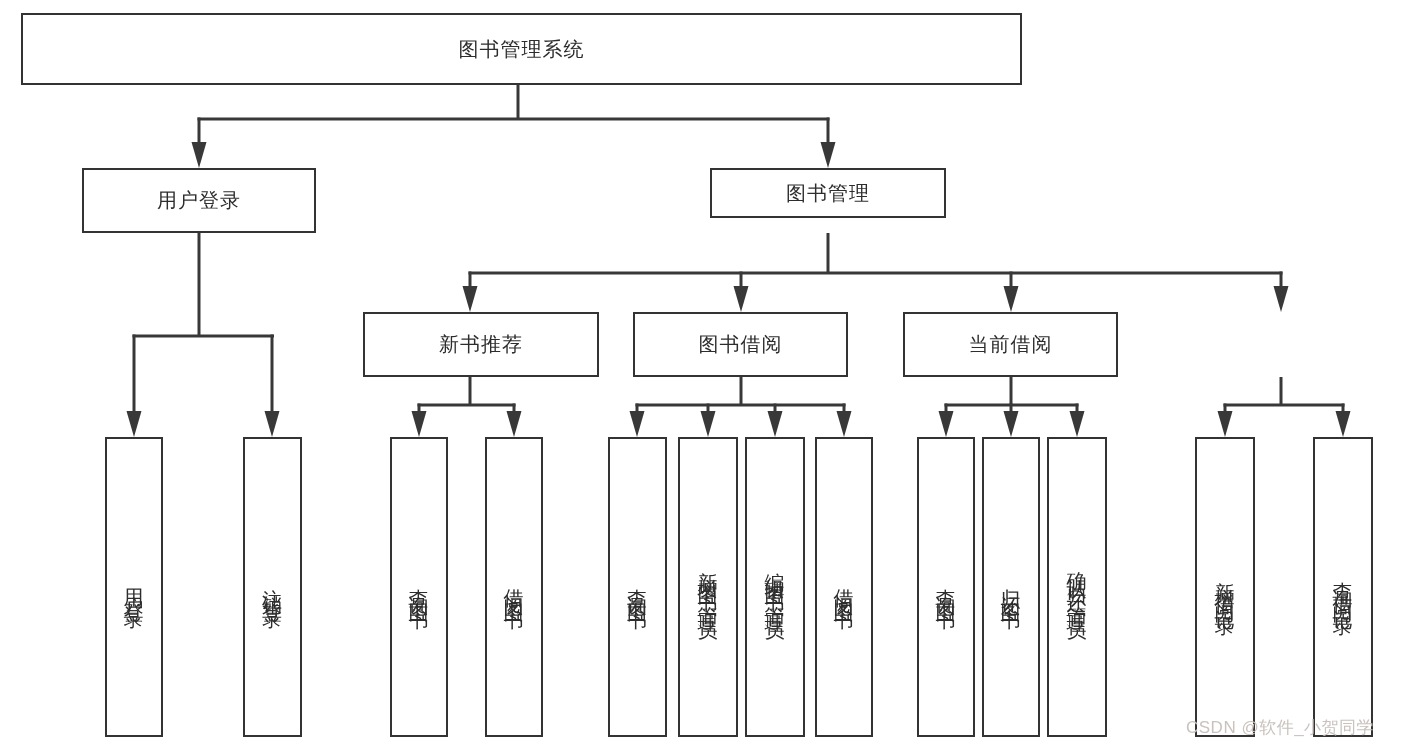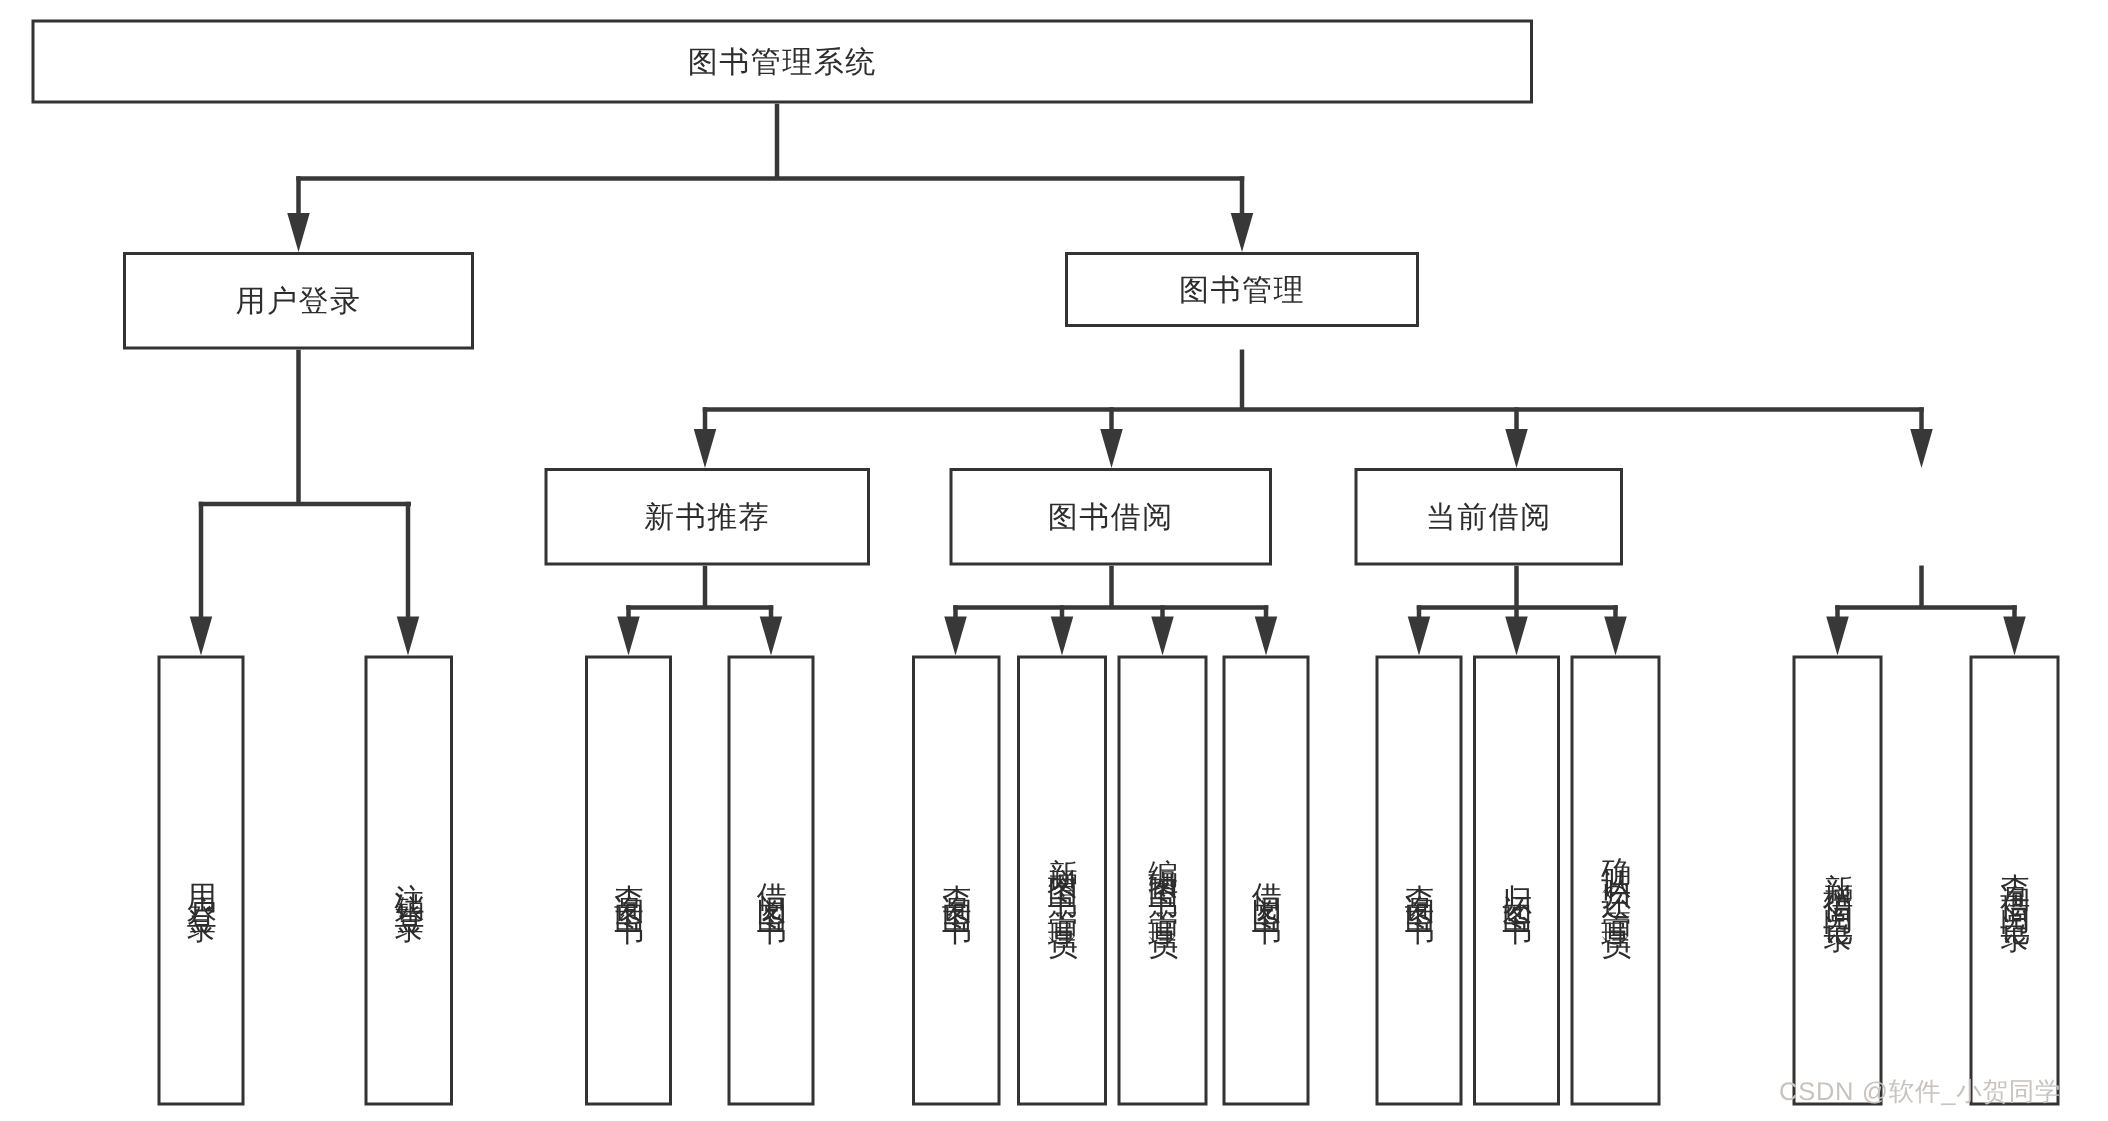--- a/index.html
+++ b/index.html
@@ -104,38 +104,38 @@
       <polygon points="775,437 767.5,411 782.5,411"></polygon>
       <polygon points="844,437 836.5,411 851.5,411"></polygon>
       <polygon points="946,437 938.5,411 953.5,411"></polygon>
       <polygon points="1011,437 1003.5,411 1018.5,411"></polygon>
       <polygon points="1077,437 1069.5,411 1084.5,411"></polygon>
       <polygon points="1225,437 1217.5,411 1232.5,411"></polygon>
       <polygon points="1343,437 1335.5,411 1350.5,411"></polygon>
     </g>
   </svg>
 
-  <div class="box" style="left:21px; top:13px; width:1001px; height:56px;">
+  <div class="box" style="left:21px; top:13px; width:1001px; height:72px;">
     <span>图书管理系统</span>
   </div>
 
   <div class="box" style="left:82px; top:168px; width:234px; height:65px;">
     <span>用户登录</span>
   </div>
   <div class="box" style="left:710px; top:168px; width:236px; height:50px;">
     <span>图书管理</span>
   </div>
 
-  <div class="box" style="left:363px; top:312px; width:217px; height:65px;">
+  <div class="box" style="left:363px; top:312px; width:236px; height:65px;">
     <span>新书推荐</span>
   </div>
   <div class="box" style="left:633px; top:312px; width:215px; height:65px;">
     <span>图书借阅</span>
   </div>
-  <div class="box" style="left:903px; top:312px; width:179px; height:65px;">
+  <div class="box" style="left:903px; top:312px; width:215px; height:65px;">
     <span>当前借阅</span>
   </div>
 
   <div class="box leaf" style="left:105px; top:437px; width:58px; height:300px;">
     <span class="vtext">用户登录</span>
   </div>
   <div class="box leaf" style="left:243px; top:437px; width:59px; height:300px;">
     <span class="vtext">注销登录</span>
   </div>
 

